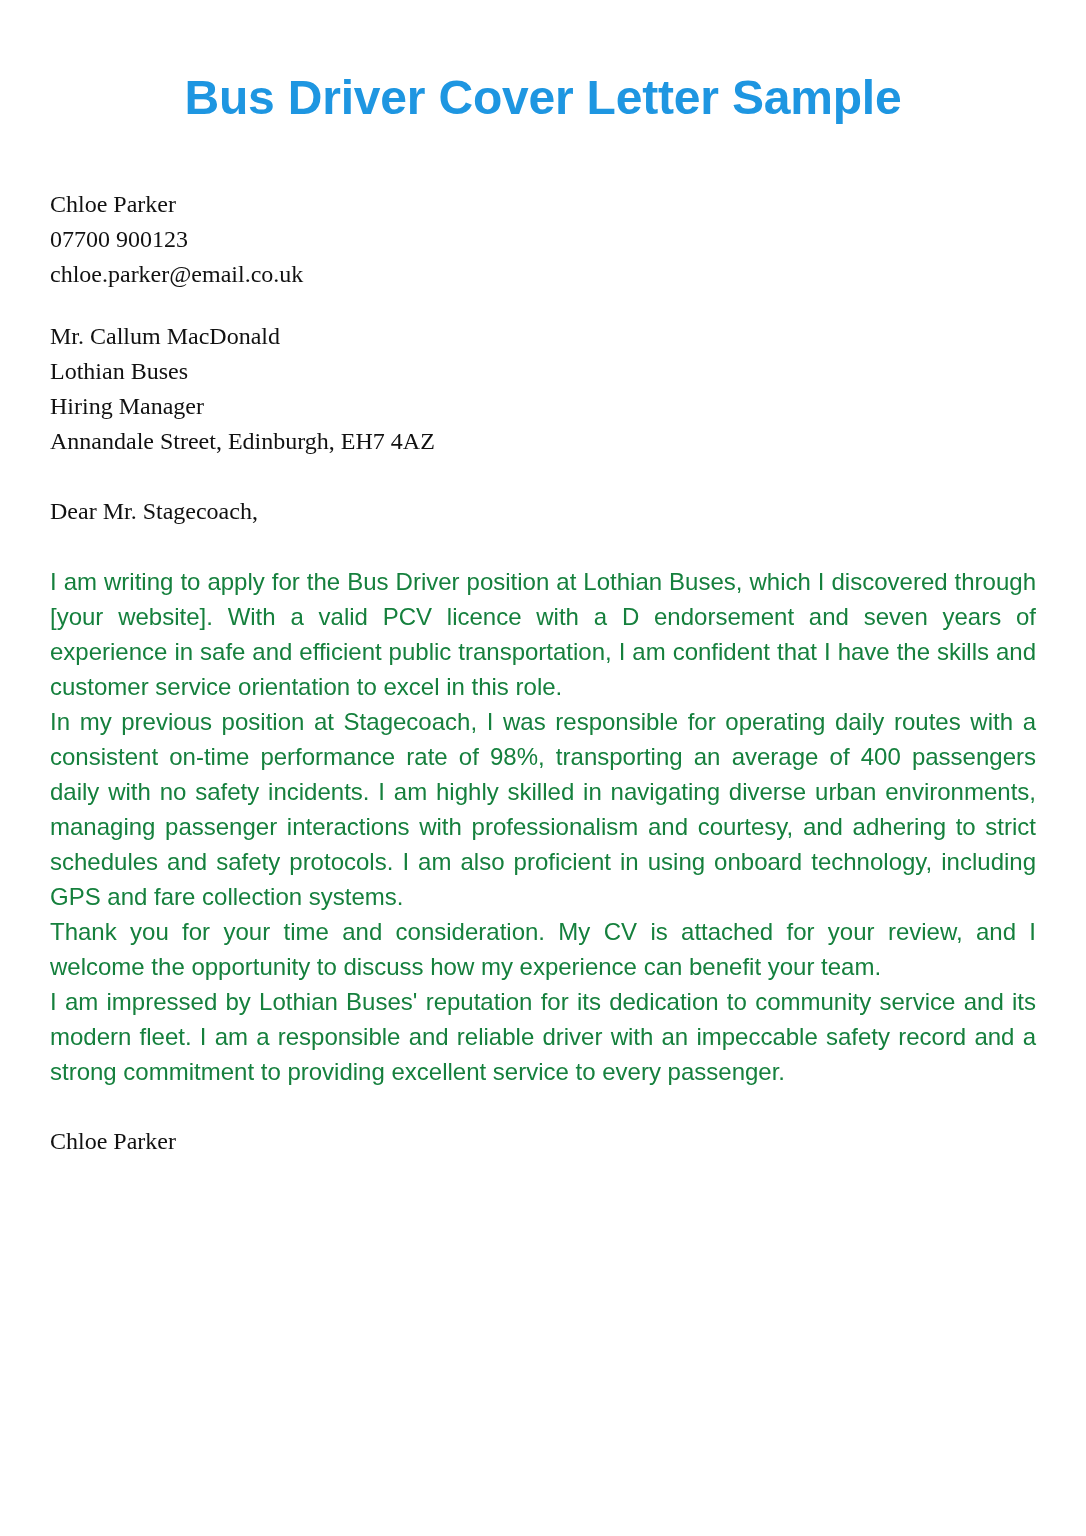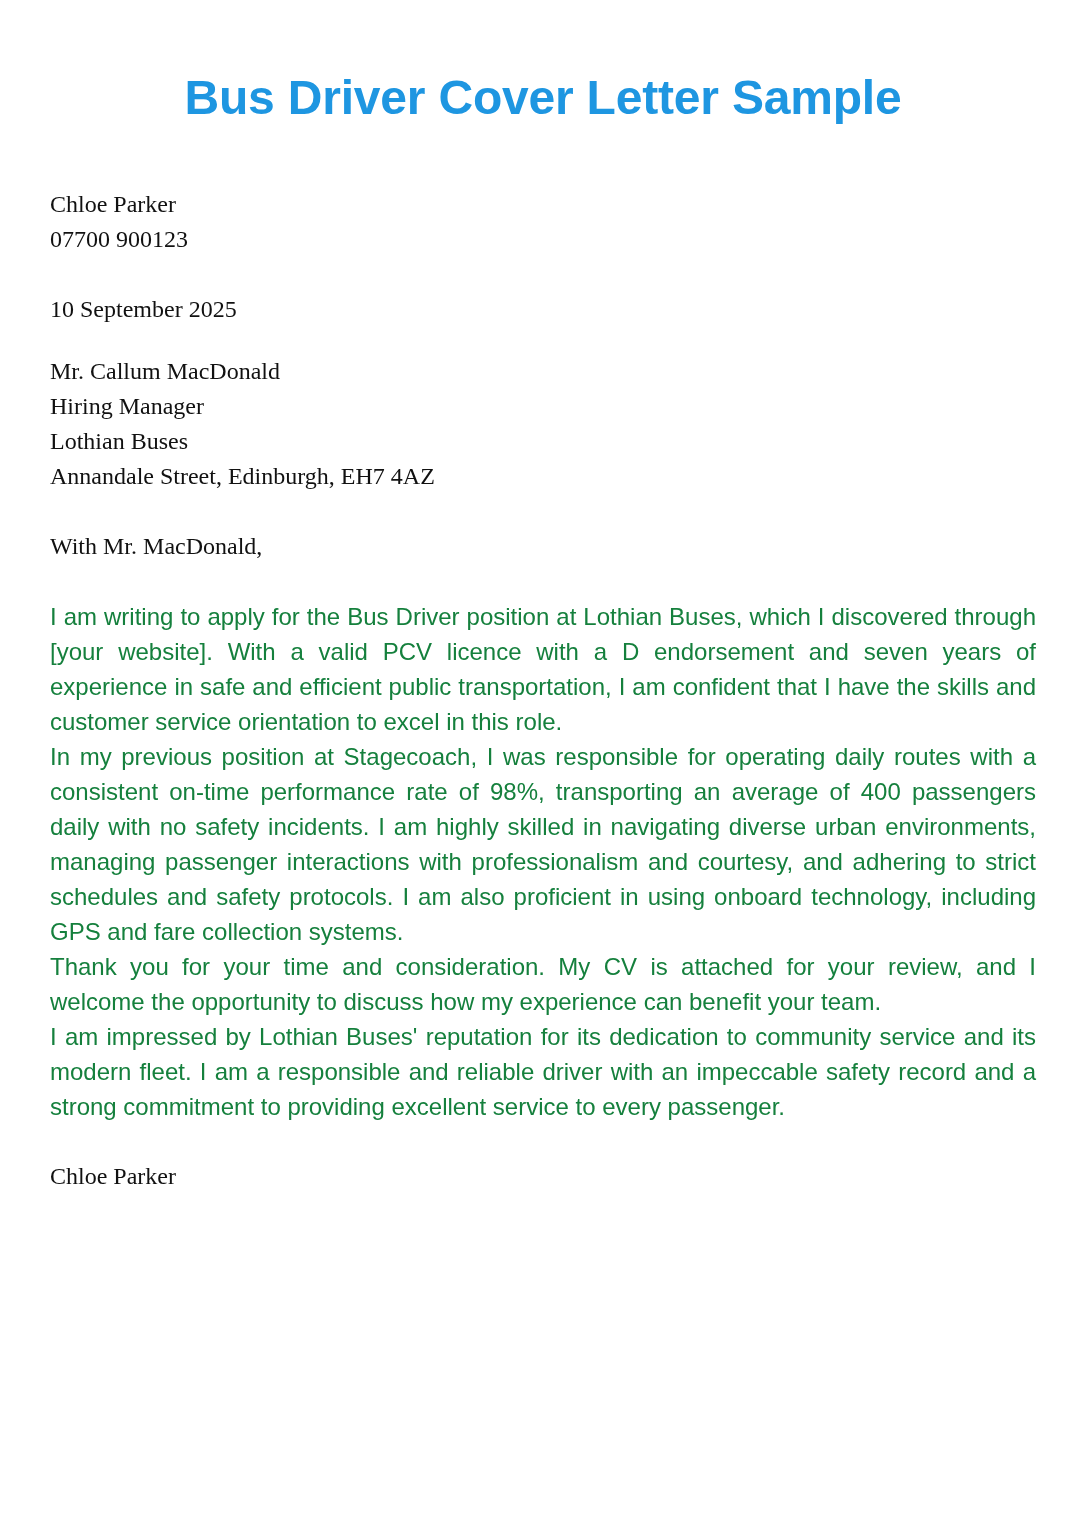--- a/index.html
+++ b/index.html
@@ -70,35 +70,33 @@
 </head>
 <body>
 
 <div class="page">
 
   <h1 class="doc-title">Bus Driver Cover Letter Sample</h1>
 
   <div class="block sender-block">
     <span class="line">Chloe Parker</span>
     <span class="line">07700 900123</span>
+    <span class="line">chloe.parker@email.co.uk</span>
   </div>
 
-  <div class="block date-block">
-    <span class="line">10 September 2025</span>
-  </div>
 
   <div class="block recipient-block">
     <span class="line">Mr. Callum MacDonald</span>
+    <span class="line">Lothian Buses</span>
     <span class="line">Hiring Manager</span>
-    <span class="line">Lothian Buses</span>
     <span class="line">Annandale Street, Edinburgh, EH7 4AZ</span>
   </div>
 
   <div class="block salutation-block">
-    <span class="line">With Mr. MacDonald,</span>
+    <span class="line">Dear Mr. Stagecoach,</span>
   </div>
 
   <div class="body-block">
     <p>I am writing to apply for the Bus Driver position at Lothian Buses, which I discovered through [your website]. With a valid PCV licence with a D endorsement and seven years of experience in safe and efficient public transportation, I am confident that I have the skills and customer service orientation to excel in this role.</p>
     <p>In my previous position at Stagecoach, I was responsible for operating daily routes with a consistent on-time performance rate of 98%, transporting an average of 400 passengers daily with no safety incidents. I am highly skilled in navigating diverse urban environments, managing passenger interactions with professionalism and courtesy, and adhering to strict schedules and safety protocols. I am also proficient in using onboard technology, including GPS and fare collection systems.</p>
     <p>Thank you for your time and consideration. My CV is attached for your review, and I welcome the opportunity to discuss how my experience can benefit your team.</p>
     <p>I am impressed by Lothian Buses' reputation for its dedication to community service and its modern fleet. I am a responsible and reliable driver with an impeccable safety record and a strong commitment to providing excellent service to every passenger.</p>
   </div>
 
   <div class="block closing-block">

